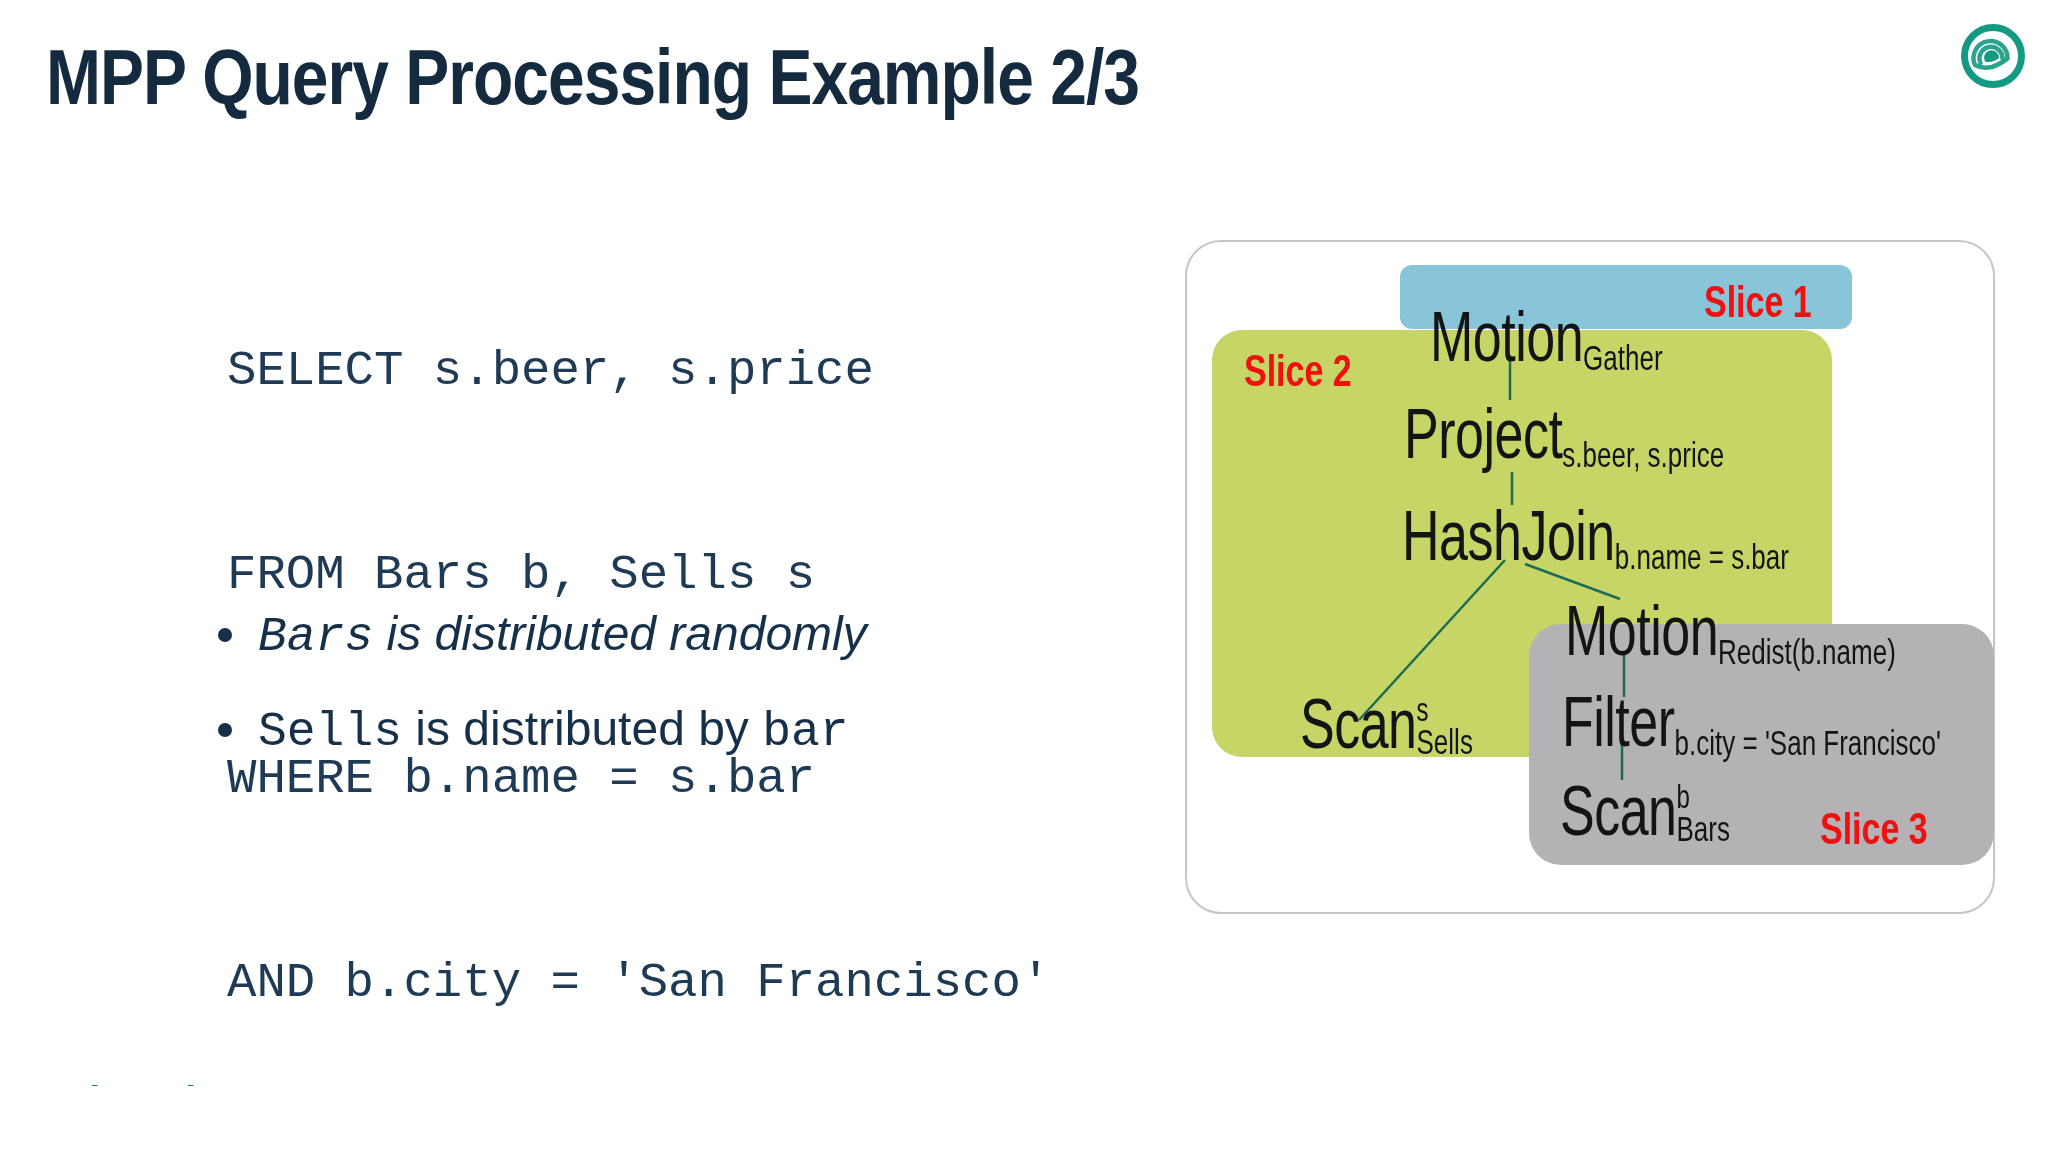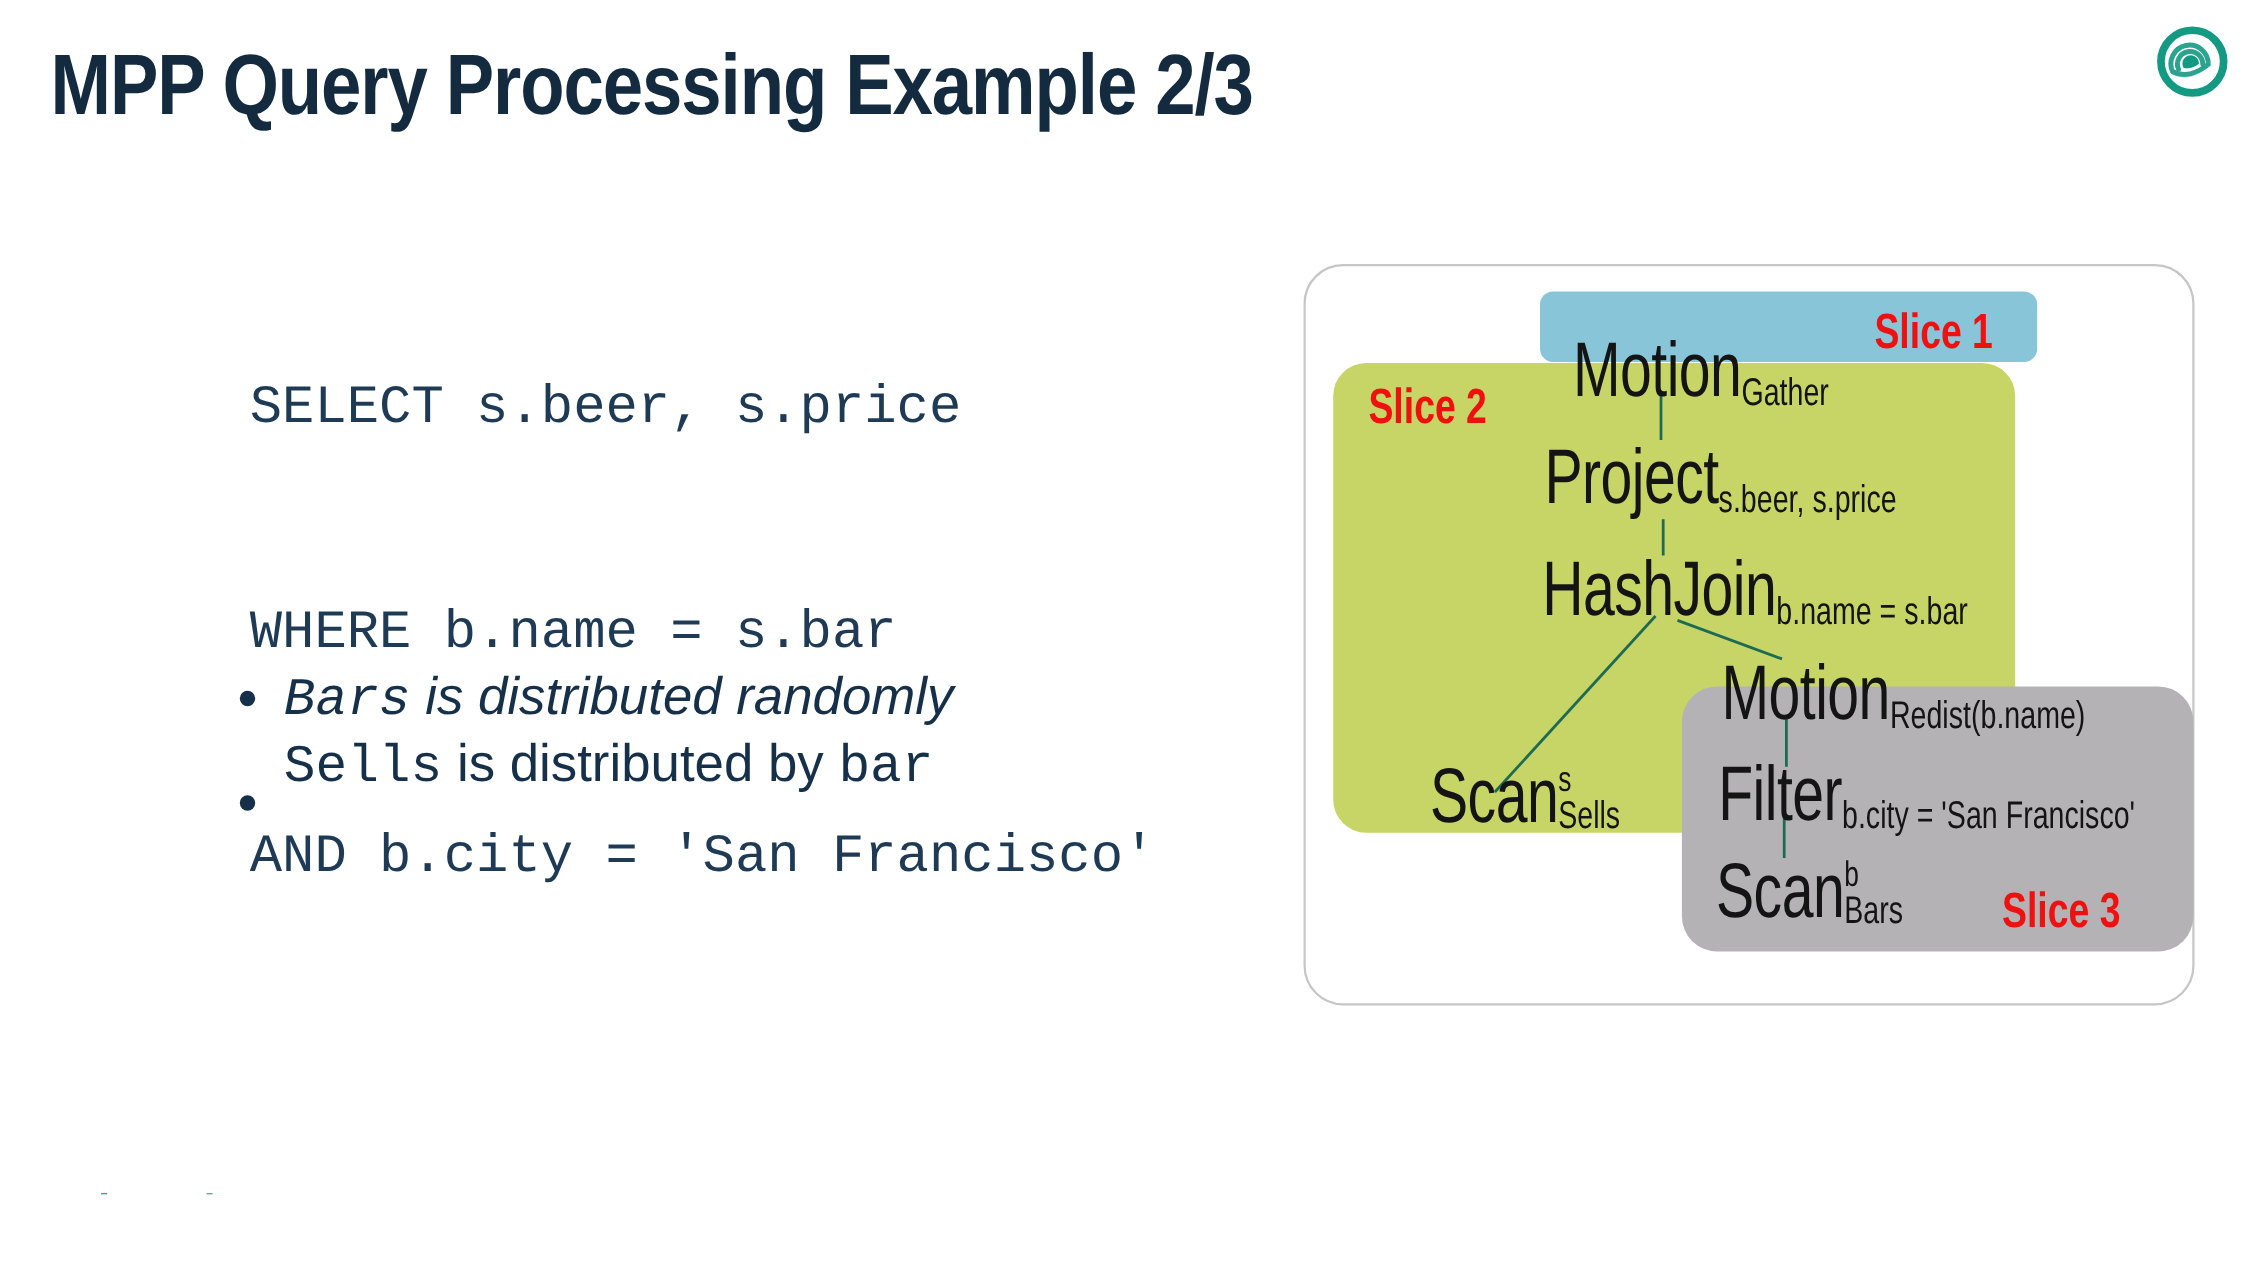--- a/index.html
+++ b/index.html
@@ -97,31 +97,32 @@
     <svg width="76" height="76" viewBox="0 0 76 76">
       <circle cx="38" cy="38" r="28.5" fill="none" stroke="#149A83" stroke-width="7"></circle>
       <path d="M 20 47 A 17 17 0 1 1 52.5 40.5 Q 46 46 37 49 Q 27 51 20 47 Z" fill="none" stroke="#2BA38E" stroke-width="4.5" stroke-linecap="round"></path>
       <path d="M 25.5 45 A 11.5 11.5 0 1 1 47.5 40.5" fill="none" stroke="#2BA38E" stroke-width="4.5" stroke-linecap="round"></path>
       <path d="M 30 43.5 A 7.5 7.5 0 1 1 44 40 Q 37 45.5 30 43.5 Z" fill="#149A83"></path>
     </svg>
   </div>
 
   <div class="abs sql">
     <div>SELECT s.beer, s.price</div>
+    <div>FROM Bars b, Sells s</div>
     <div>WHERE b.name = s.bar</div>
     <div>AND b.city = 'San Francisco'</div>
   </div>
 
   <div class="abs bullet-dot" style="left:218px; top:628px;"></div>
   <div class="abs bullet-text" style="left:258px; top:610px;font-style:italic;">
     <span class="mono">Bars</span><span> is distributed randomly</span>
   </div>
 
   <div class="abs bullet-dot" style="left:218px; top:723px;"></div>
-  <div class="abs bullet-text" style="left:258px; top:671px;">
+  <div class="abs bullet-text" style="left:258px; top:705px;">
     <span class="mono">Sells</span><span> is distributed by </span><span class="mono">bar</span>
   </div>
 
   <div class="abs diagram">
 
     <div class="slice-box slice1"></div>
     <div class="slice-box slice2"></div>
     <div class="slice-box slice3"></div>
 
     <svg class="edges">

